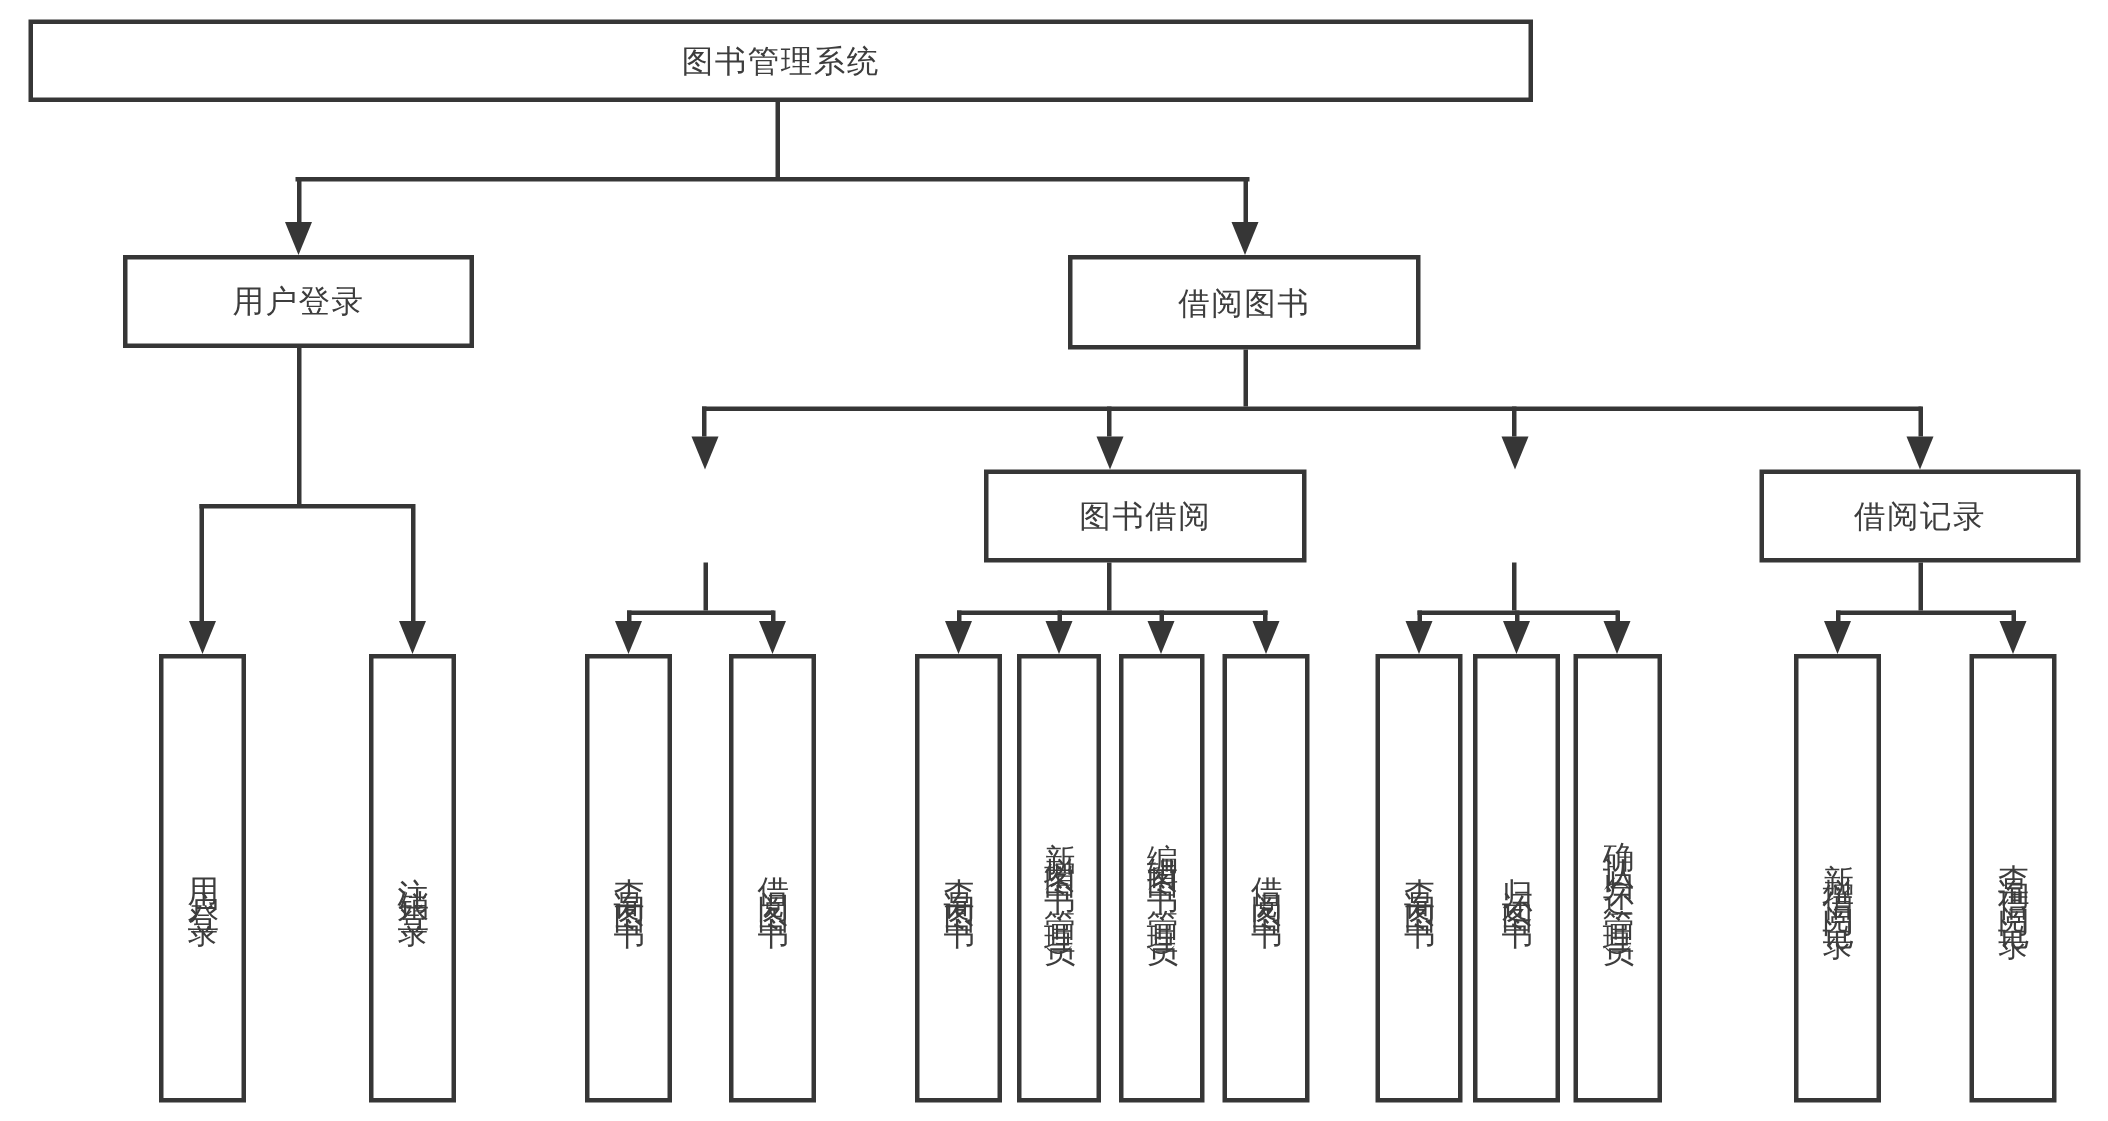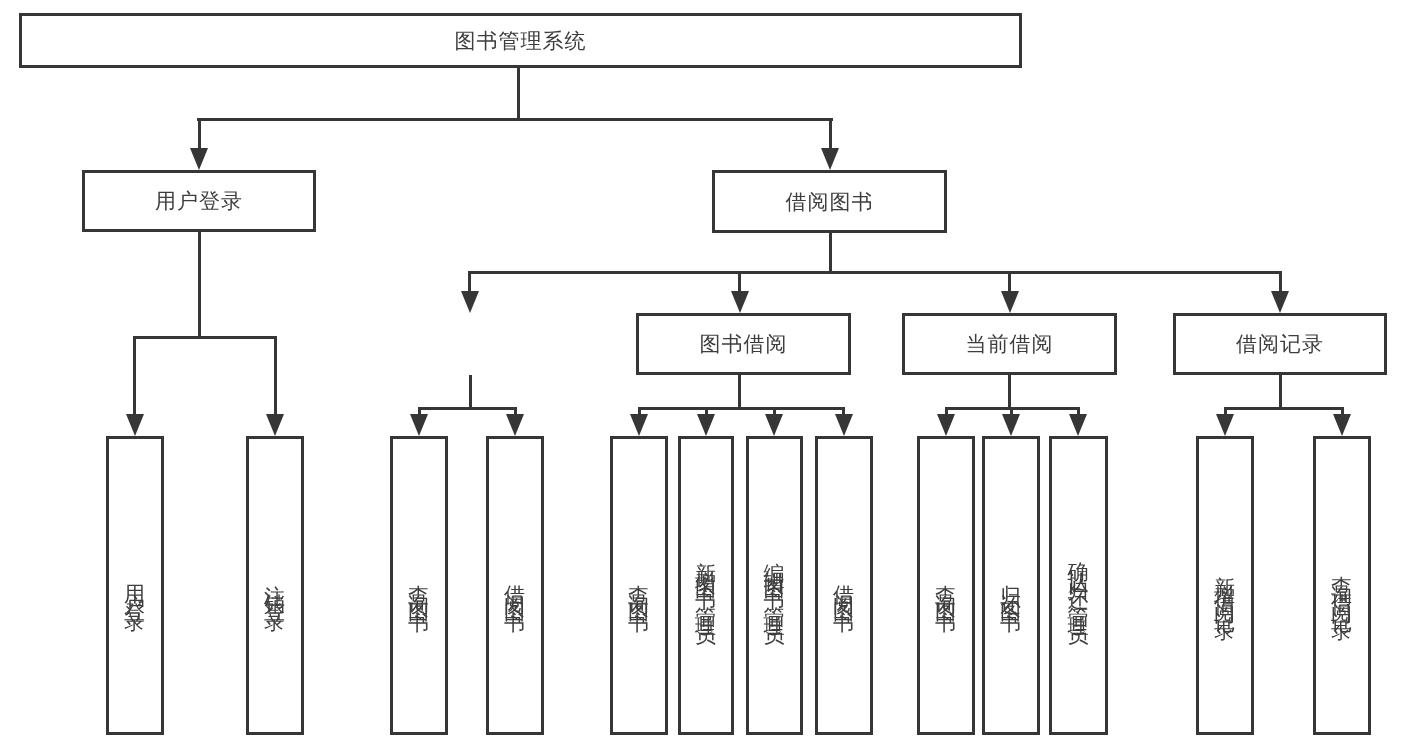--- a/index.html
+++ b/index.html
@@ -58,23 +58,22 @@
 
 <div id="canvas">
 
   <div class="node" style="left:19px;top:13px;width:1003px;height:55px;">图书管理系统</div>
 
   <div class="node" style="left:82px;top:170px;width:234px;height:62px;">用户登录</div>
 
   <div class="node" style="left:712px;top:170px;width:235px;height:63px;">借阅图书</div>
 
 
-  <div class="node" style="left:636px;top:313px;width:215px;height:62px;">图书借阅</div>
+  <div class="node" style="left:656px;top:313px;width:215px;height:62px;">图书借阅</div>
 
-  <div class="node" style="left:902px;top:313px;width:215px;height:62px;">当前借阅</div>
 
   <div class="node" style="left:1173px;top:313px;width:214px;height:62px;">借阅记录</div>
 
   <div class="node leaf" style="left:106px;top:436px;width:58px;height:299px;">
     <span>用户登录</span>
     </div>
   <div class="node leaf" style="left:246px;top:436px;width:58px;height:299px;">
     <span>注销登录</span>
     </div>
 

